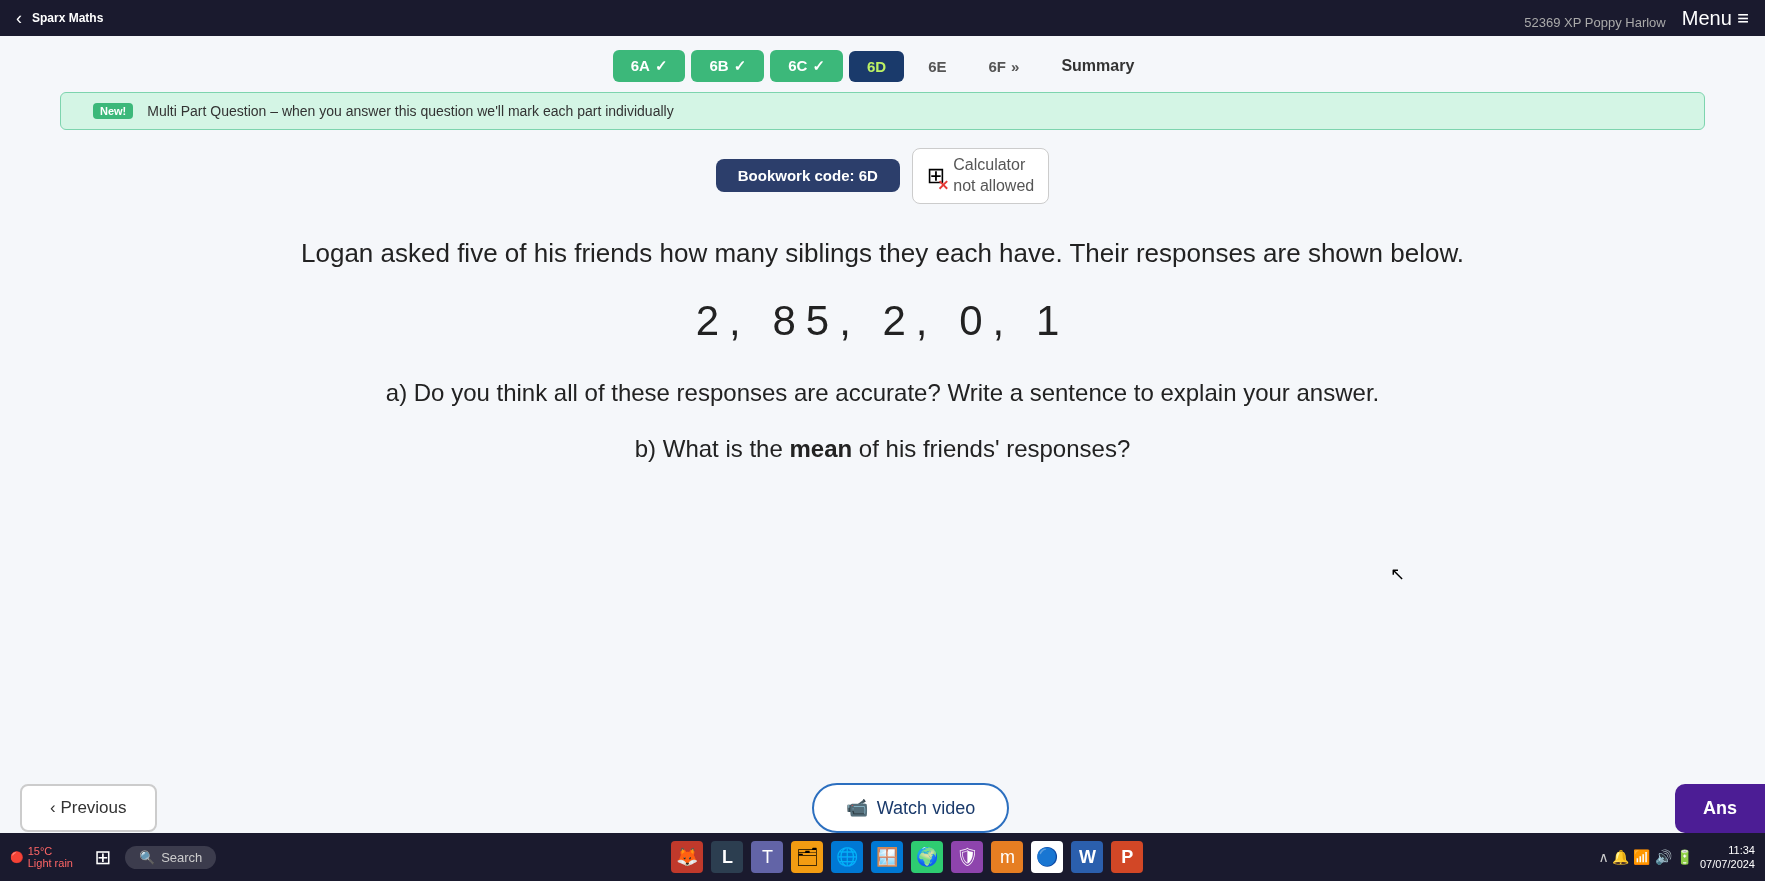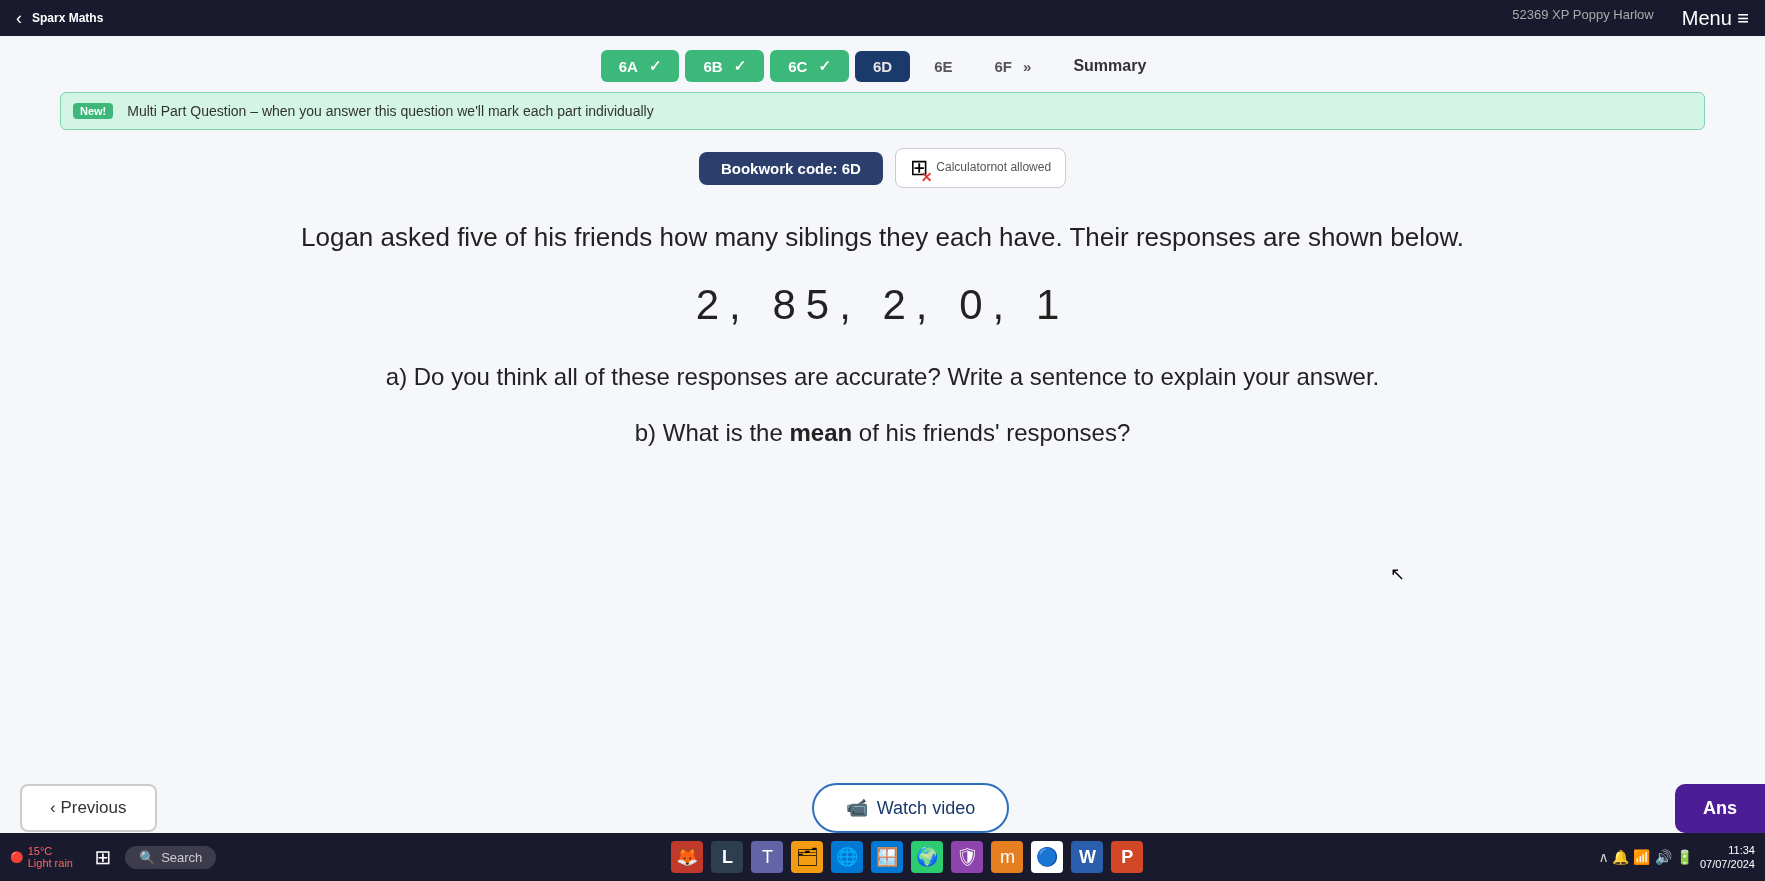--- a/index.html
+++ b/index.html
@@ -31,22 +31,22 @@
       font-size: 18px;
       cursor: pointer;
     }
     .header-title {
       color: white;
       font-size: 12px;
       font-weight: 600;
     }
     .header-right {
       display: flex;
-      align-items: flex-start;
-      gap: 28px;
+      align-items: flex-end;
+      gap: 16px;
       color: #aaa;
       font-size: 13px;
     }
     .menu-icon {
       color: white;
       font-size: 20px;
       cursor: pointer;
     }
 
     
@@ -66,50 +66,49 @@
       background: #f5f7fa;
     }
     .tab-btn {
       padding: 7px 18px;
       border-radius: 6px;
       font-size: 15px;
       font-weight: 600;
       cursor: pointer;
       border: none;
       display: flex;
-      align-items: center;
-      gap: 11px;
+      gap: 5px;
     }
     .tab-green {
       background: #3cb87a;
       color: white;
     }
     .tab-active {
       background: #1a3a6b;
-      color: #e5e5e5;
+      color: #bef264;
     }
     .tab-plain {
       background: transparent;
       color: #555;
       border: none;
     }
     .tab-summary {
       background: transparent;
       color: #333;
       font-weight: 600;
       border: none;
       font-size: 16px;
     }
 
     
     .info-banner {
       background: #d4f5e5;
       border: 1.5px solid #7dd4ae;
       margin: 0 60px 18px;
-      padding: 10px 12px;
+      padding: 10px 32px;
       border-radius: 6px;
       display: flex;
       align-items: center;
       gap: 10px;
       font-size: 14px;
       color: #333;
     }
     .new-badge {
       background: #3cb87a;
       color: white;
@@ -148,22 +147,22 @@
     .calc-x {
       color: #e53935;
       font-size: 14px;
       font-weight: 700;
       position: absolute;
       bottom: -4px;
       right: -4px;
     }
     .calculator-text {
       display: flex;
-      flex-direction: row;
-      font-size: 12px;
+      flex-direction: column;
+      font-size: 16px;
       color: #555;
       line-height: 1.3;
     }
 
     
     .question-area {
       text-align: center;
       padding: 10px 100px 20px;
     }
     .question-main-text {

